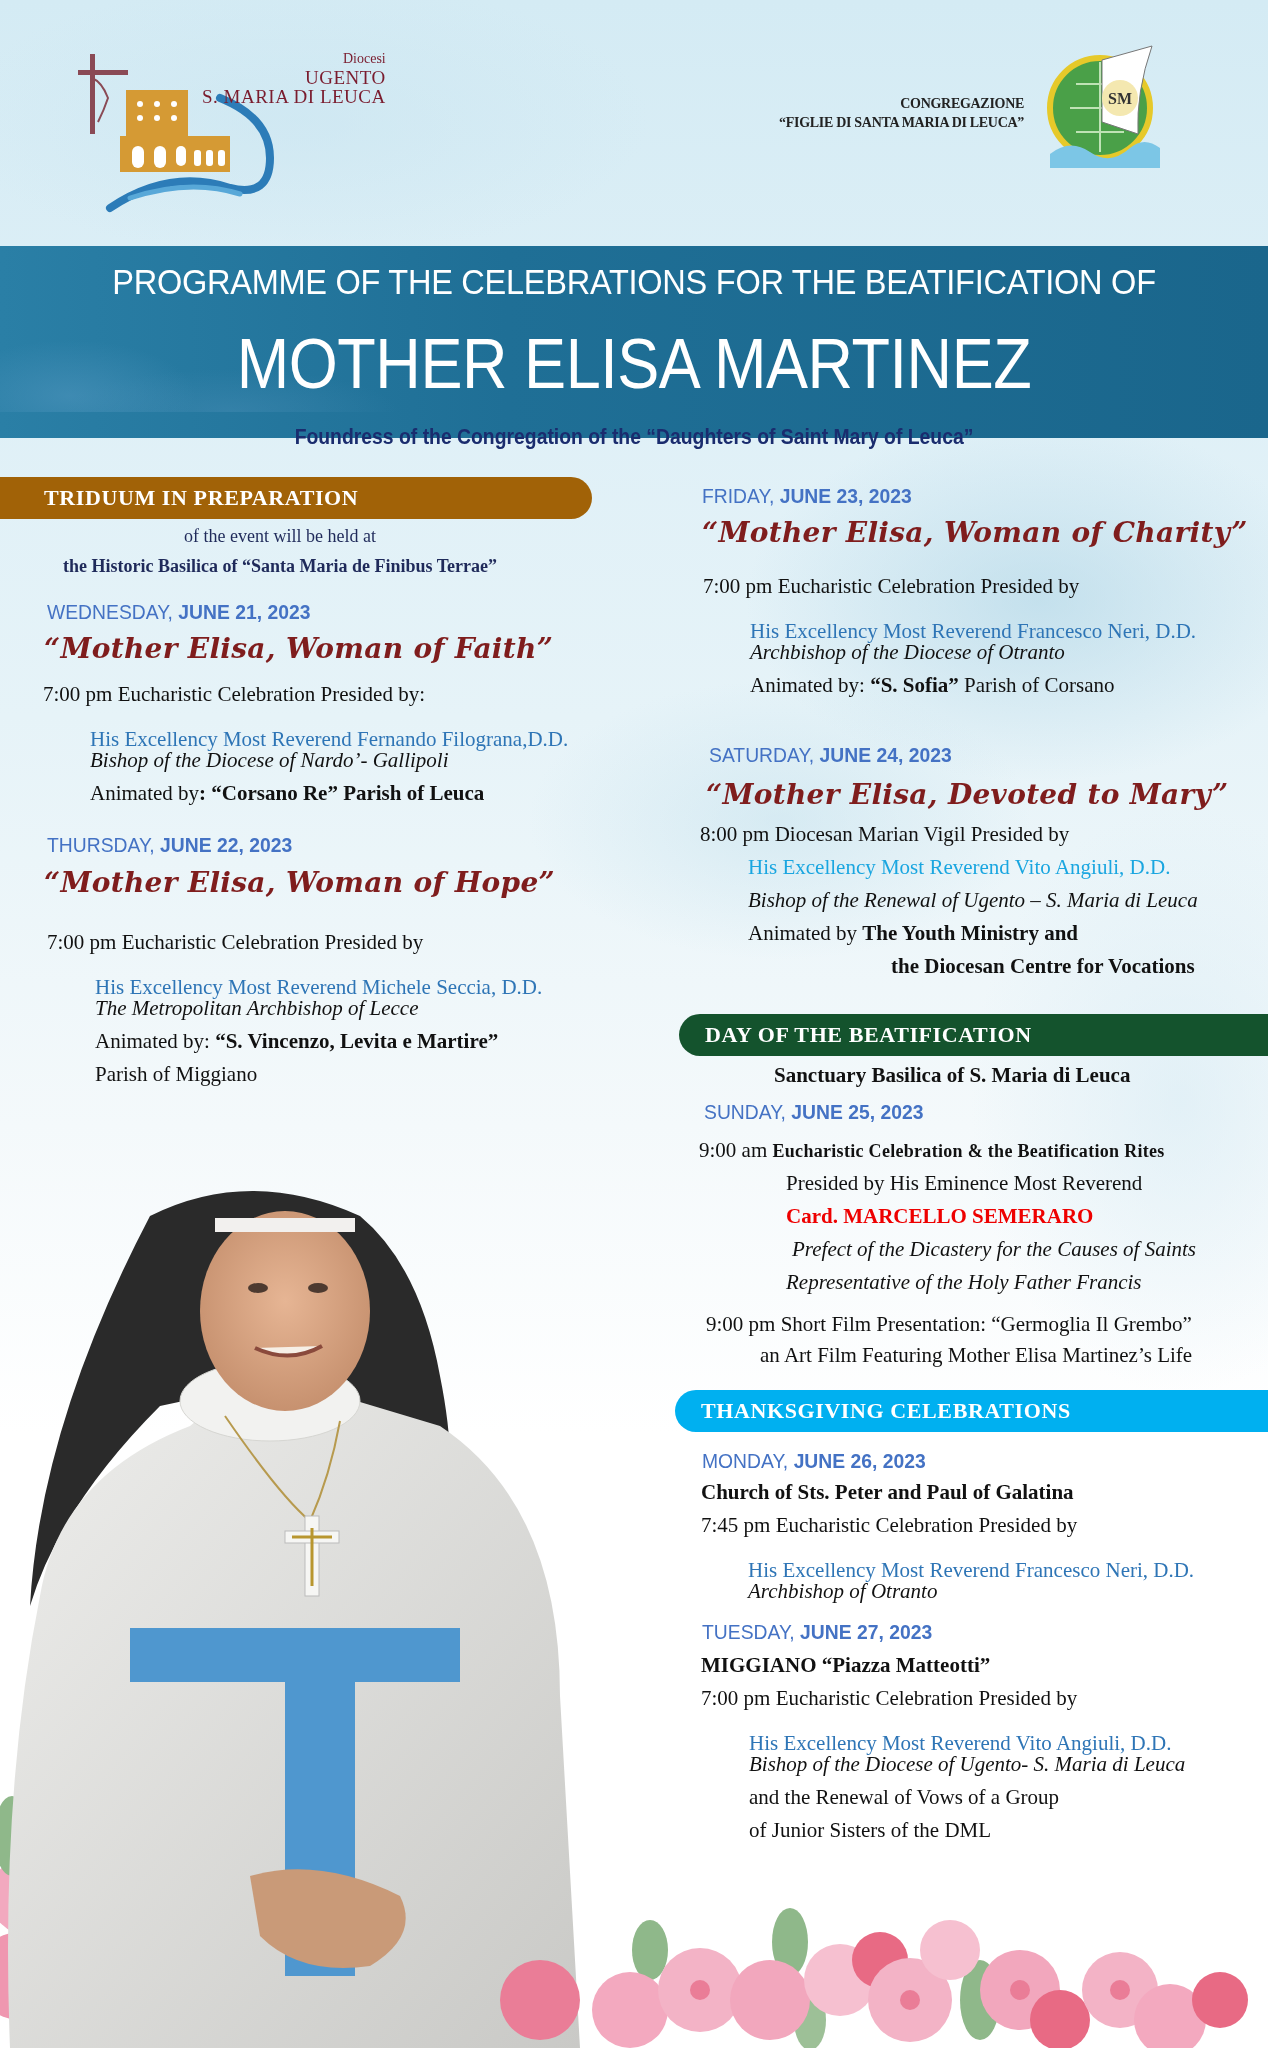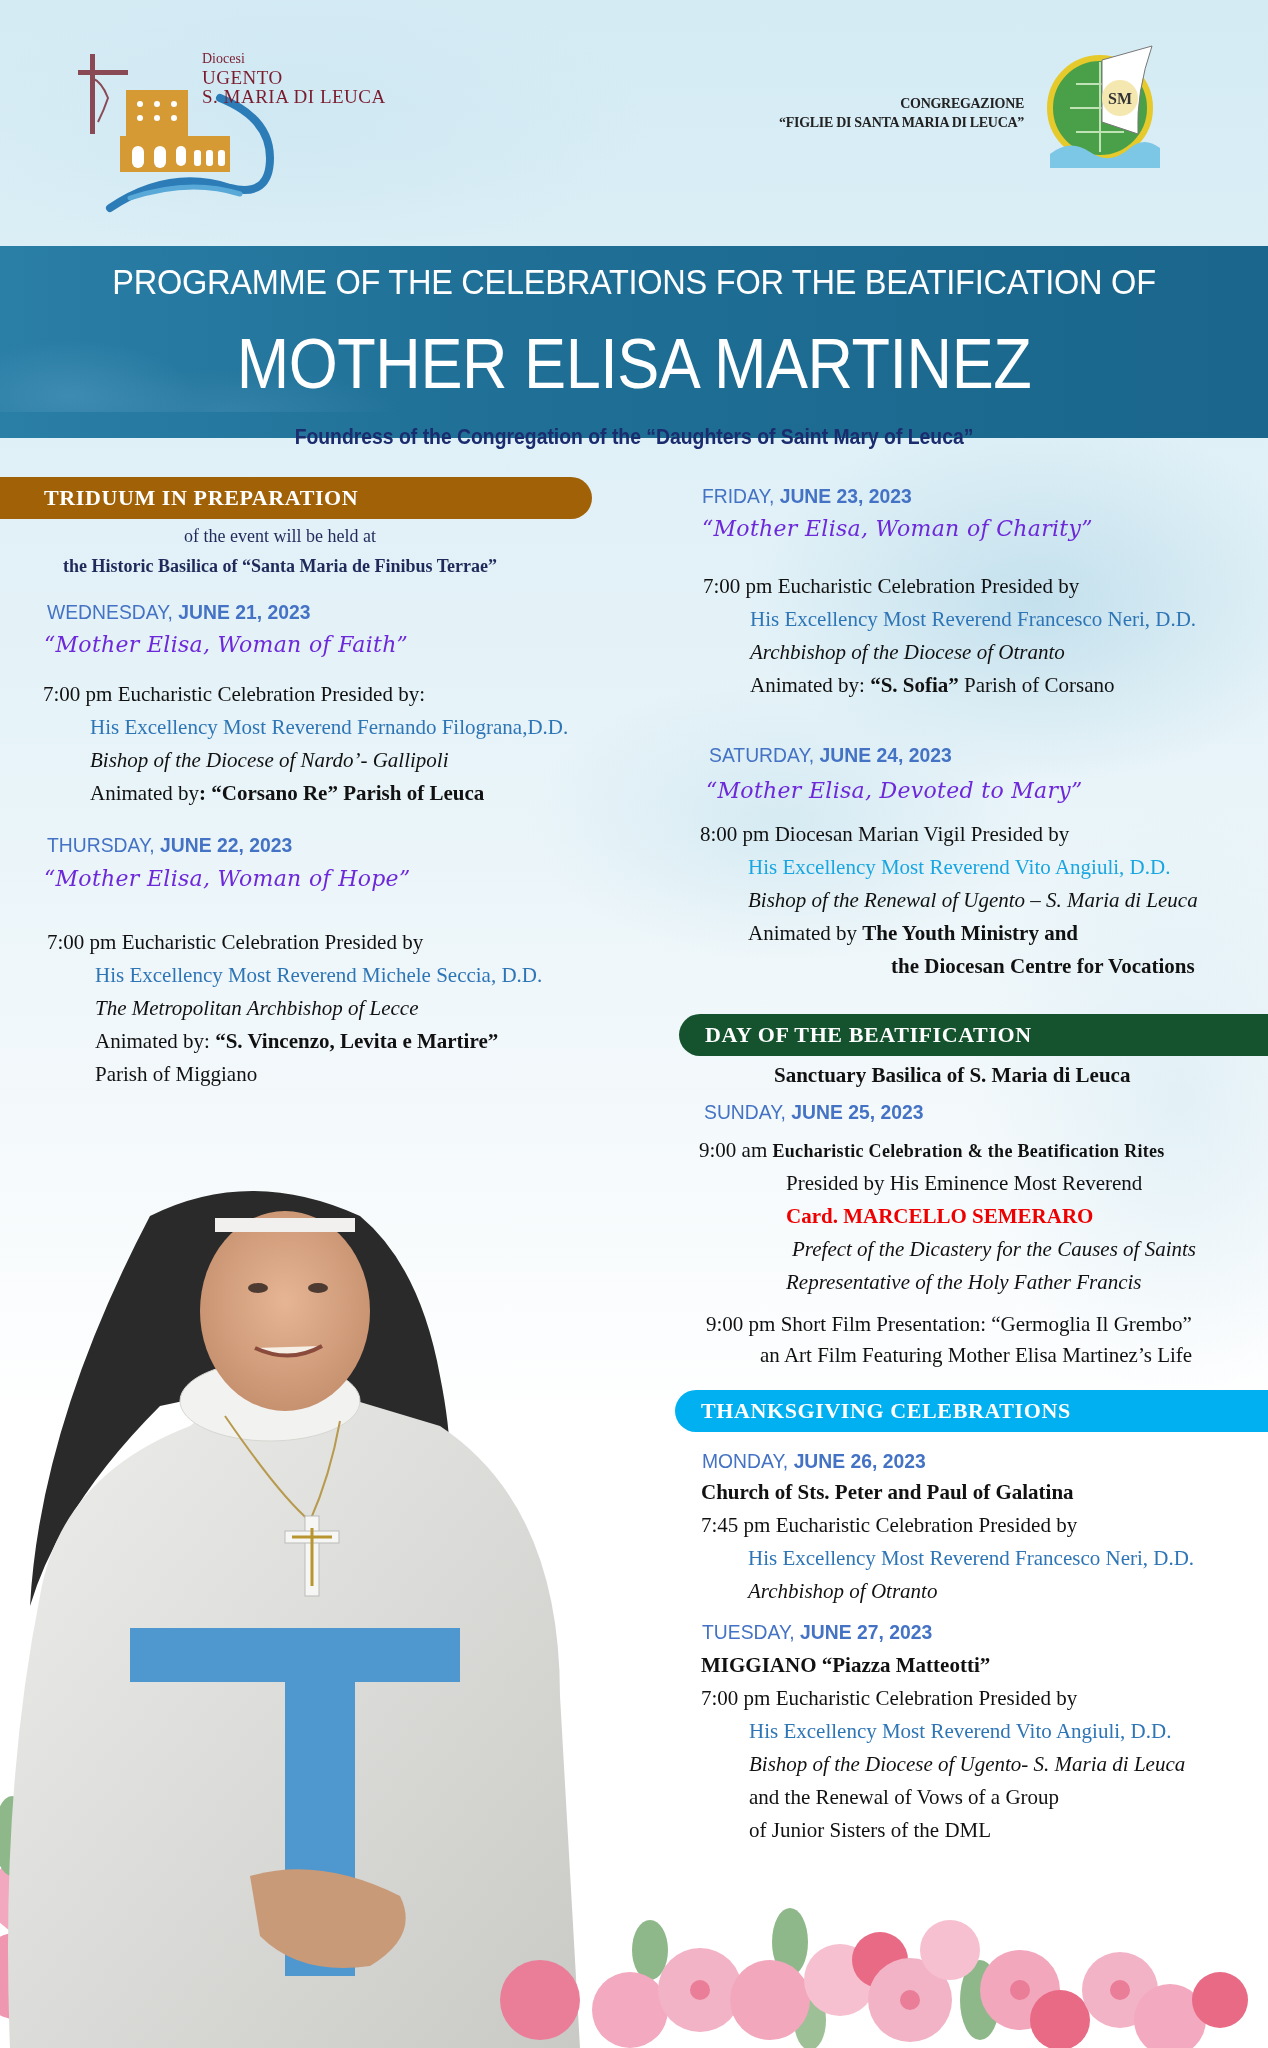--- a/index.html
+++ b/index.html
@@ -15,21 +15,21 @@
     background:
       radial-gradient(ellipse 420px 260px at 1040px 600px, rgba(170,210,228,0.55), rgba(170,210,228,0) 70%),
       radial-gradient(ellipse 360px 200px at 780px 820px, rgba(190,222,235,0.45), rgba(190,222,235,0) 70%),
       radial-gradient(ellipse 500px 200px at 300px 120px, rgba(200,228,240,0.5), rgba(200,228,240,0) 70%),
       radial-gradient(ellipse 300px 420px at 1180px 1100px, rgba(215,235,244,0.6), rgba(215,235,244,0) 70%);
   }
   .abs { position: absolute; }
 
   
   .diocese-logo { left: 70px; top: 48px; width: 360px; height: 170px; }
-  .diocese-text { left: 202px; top: 52px; color: #7a1c2e; line-height: 1; }
+  .diocese-text { left: 202px; top: 52px; color: #7a1c2e; line-height: 1; text-align: right; }
   .diocese-text .small { font-size: 14px; display: block; margin-bottom: 2px; }
   .diocese-text .big { font-size: 19px; display: block; letter-spacing: 0.5px; }
   .congr-text { right: 244px; top: 94px; text-align: right; font-family: "Liberation Serif", serif; font-weight: bold; color: #222; font-size: 14px; line-height: 19px; letter-spacing: -0.3px; }
   .congr-logo { left: 1040px; top: 42px; width: 130px; height: 130px; }
 
   
   .title-band {
     left: 0; top: 246px; width: 1268px; height: 192px;
     background: linear-gradient(90deg, #2a7fa6 0%, #1f6f96 40%, #1a668c 100%);
     overflow: hidden;
@@ -69,25 +69,25 @@
   .center-note { text-align: center; width: 560px; left: 0; }
   .note1 { top: 526px; font-size: 18px; color: #1f2a5a; }
   .note2 { top: 556px; font-size: 18px; color: #1f2a5a; font-weight: bold; }
 
   .date {
     font-family: "Liberation Sans", sans-serif; font-size: 21px; color: #4472c4;
     transform-origin: left top; transform: scaleX(0.92); white-space: nowrap;
   }
   .date b { font-weight: bold; }
   .theme {
-    font-family: "DejaVu Serif", serif; font-style: italic; font-weight: normal;
-    color: #6d28d9; font-size: 22px; white-space: nowrap; letter-spacing: 0.3px;
+    font-family: "DejaVu Serif", serif; font-style: italic; font-weight: bold;
+    color: #7f1d1d; font-size: 28px; white-space: nowrap; letter-spacing: 0.3px;
   }
   .line { font-size: 21px; color: #111; white-space: nowrap; line-height: 32px; }
-  .blue { color: #2e75b6; }
+  .blue { color: #2e75b6; margin-top: 12px; }
   .cyan { color: #1aa6e0; }
   .ital { font-style: italic; }
   .bold { font-weight: bold; }
   .red { color: #ee0000; font-weight: bold; }
 
   
   .portrait { left: 0; top: 1176px; width: 590px; height: 872px; }
   .flowers { left: 500px; top: 1890px; width: 768px; height: 158px; }
 </style>
 </head>

